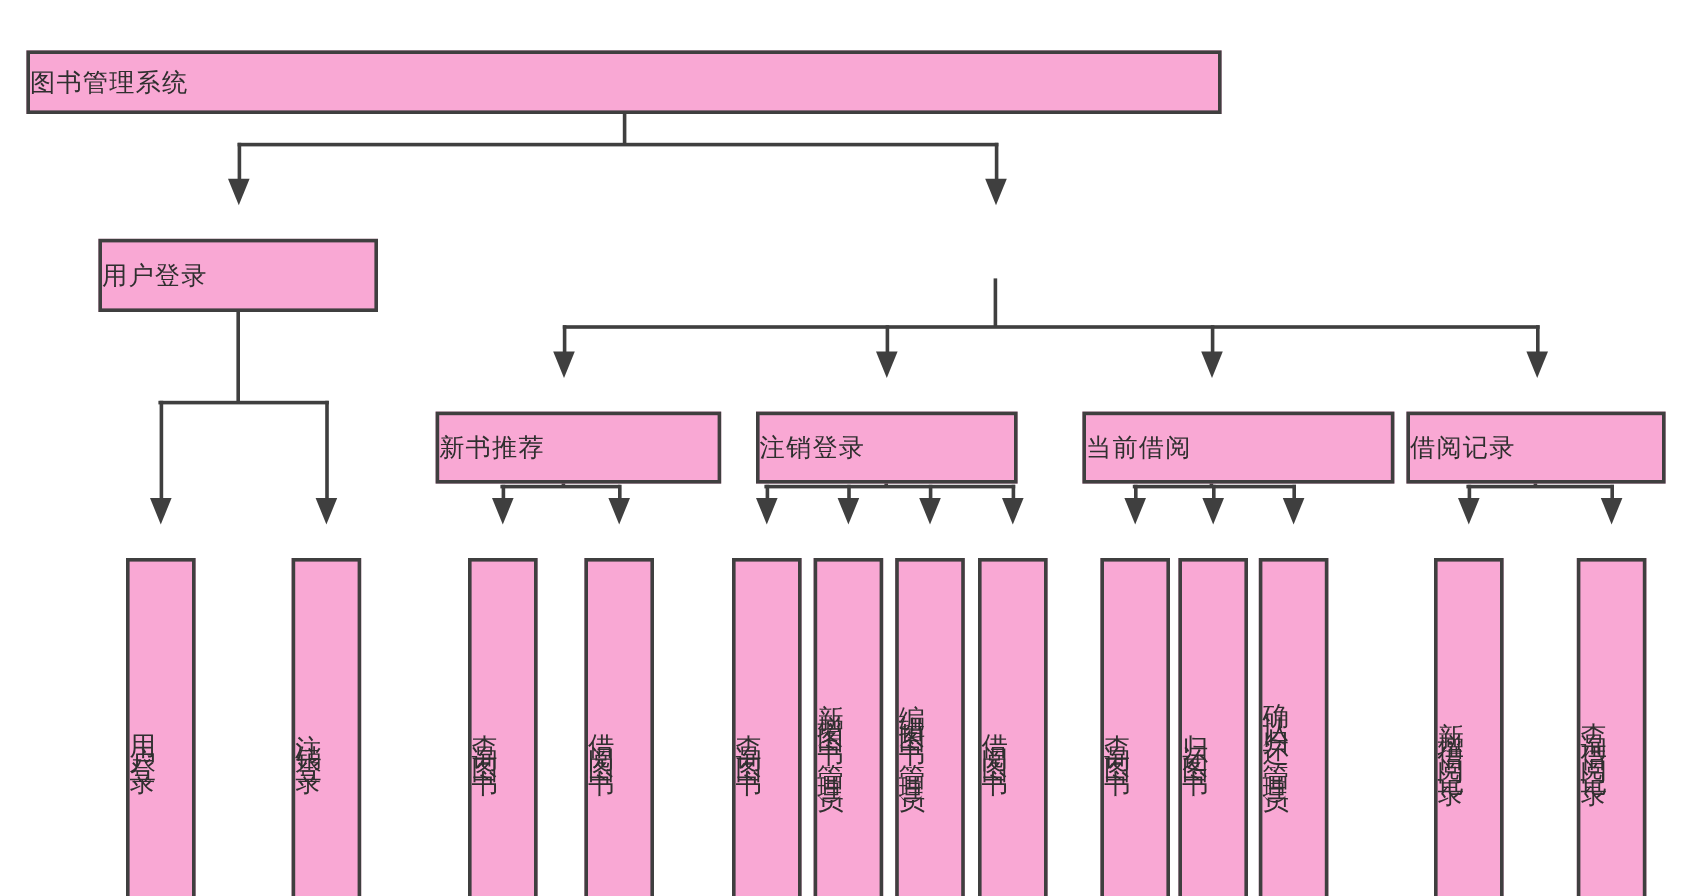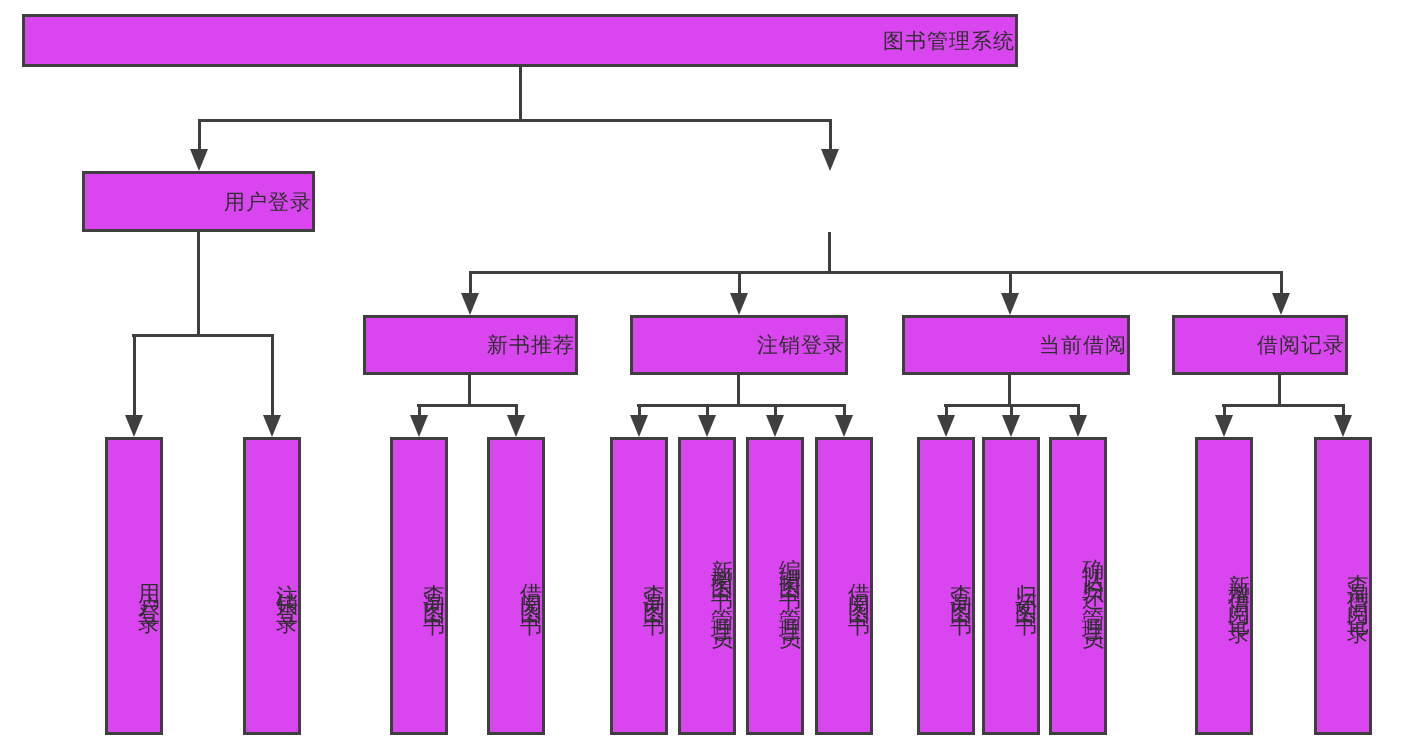--- a/index.html
+++ b/index.html
@@ -1,23 +1,23 @@
 <!DOCTYPE html>
 <html><head>
 <meta charset="utf-8">
 <style>
   html,body { margin:0; padding:0; background:#ffffff; }
   .stage {
     position:relative; width:1405px; height:747px; background:#ffffff;
     font-family:"Liberation Sans", sans-serif; color:#2f2f2f; overflow:hidden;
   }
   .box {
-    position:absolute; box-sizing:border-box; background:#d946ef;
-    border:3px solid #3f3f3f; display:flex; align-items:center; justify-content:flex-end;
-    font-size:21px; letter-spacing:1px; z-index:2;
+    position:absolute; box-sizing:border-box; background:#f9a8d4;
+    border:3px solid #3f3f3f; display:flex; align-items:center; justify-content:flex-start;
+    font-size:21px; letter-spacing:1px; z-index:2;margin-top:28px;
   }
   .box.v span {
     display:block; writing-mode:vertical-rl; text-orientation:mixed;
     font-size:22px; line-height:1; letter-spacing:10px; white-space:nowrap;
   }
   .hline { position:absolute; height:3px; background:#3f3f3f; z-index:1; }
   .vline { position:absolute; width:3px;  background:#3f3f3f; z-index:1; }
   .arrow {
     position:absolute; width:0; height:0; z-index:1;
     border-left:9px solid transparent; border-right:9px solid transparent;
@@ -59,30 +59,30 @@
   <div class="hline" style="left:469px; top:271px; width:814px;"></div>
   <div class="vline" style="left:469px;  top:271px; height:26px;"></div>
   <div class="arrow" style="left:461px;  top:293px;"></div>
   <div class="vline" style="left:738px;  top:271px; height:26px;"></div>
   <div class="arrow" style="left:730px;  top:293px;"></div>
   <div class="vline" style="left:1009px; top:271px; height:26px;"></div>
   <div class="arrow" style="left:1001px; top:293px;"></div>
   <div class="vline" style="left:1280px; top:271px; height:26px;"></div>
   <div class="arrow" style="left:1272px; top:293px;"></div>
 
-  <div class="box" style="left:363px; top:315px; width:215px; height:60px;">
+  <div class="box" style="left:363px; top:315px; width:238px; height:60px;">
     <span>新书推荐</span>
   </div>
   <div class="box" style="left:630px; top:315px; width:218px; height:60px;">
     <span>注销登录</span>
   </div>
-  <div class="box" style="left:902px; top:315px; width:228px; height:60px;">
+  <div class="box" style="left:902px; top:315px; width:260px; height:60px;">
     <span>当前借阅</span>
   </div>
-  <div class="box" style="left:1172px; top:315px; width:176px; height:60px;">
+  <div class="box" style="left:1172px; top:315px; width:216px; height:60px;">
     <span>借阅记录</span>
   </div>
 
   <div class="vline" style="left:468px; top:375px; height:31px;"></div>
   <div class="hline" style="left:417px; top:404px; width:100px;"></div>
   <div class="vline" style="left:418px; top:404px; height:15px;"></div>
   <div class="arrow" style="left:410px; top:415px;"></div>
   <div class="vline" style="left:515px; top:404px; height:15px;"></div>
   <div class="arrow" style="left:507px; top:415px;"></div>
 

